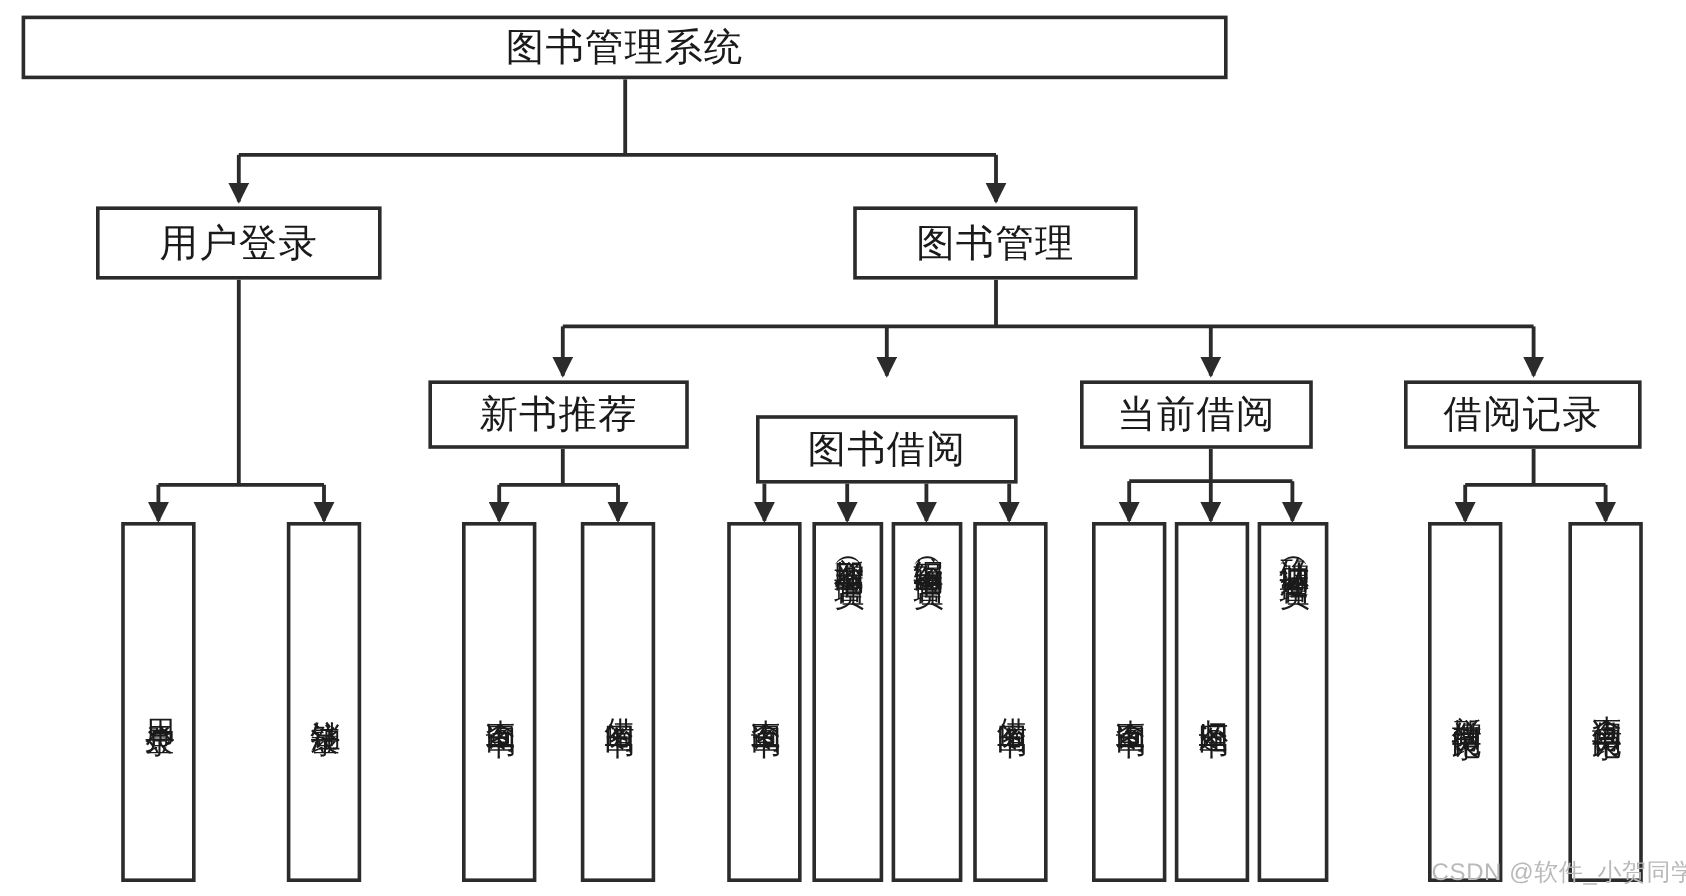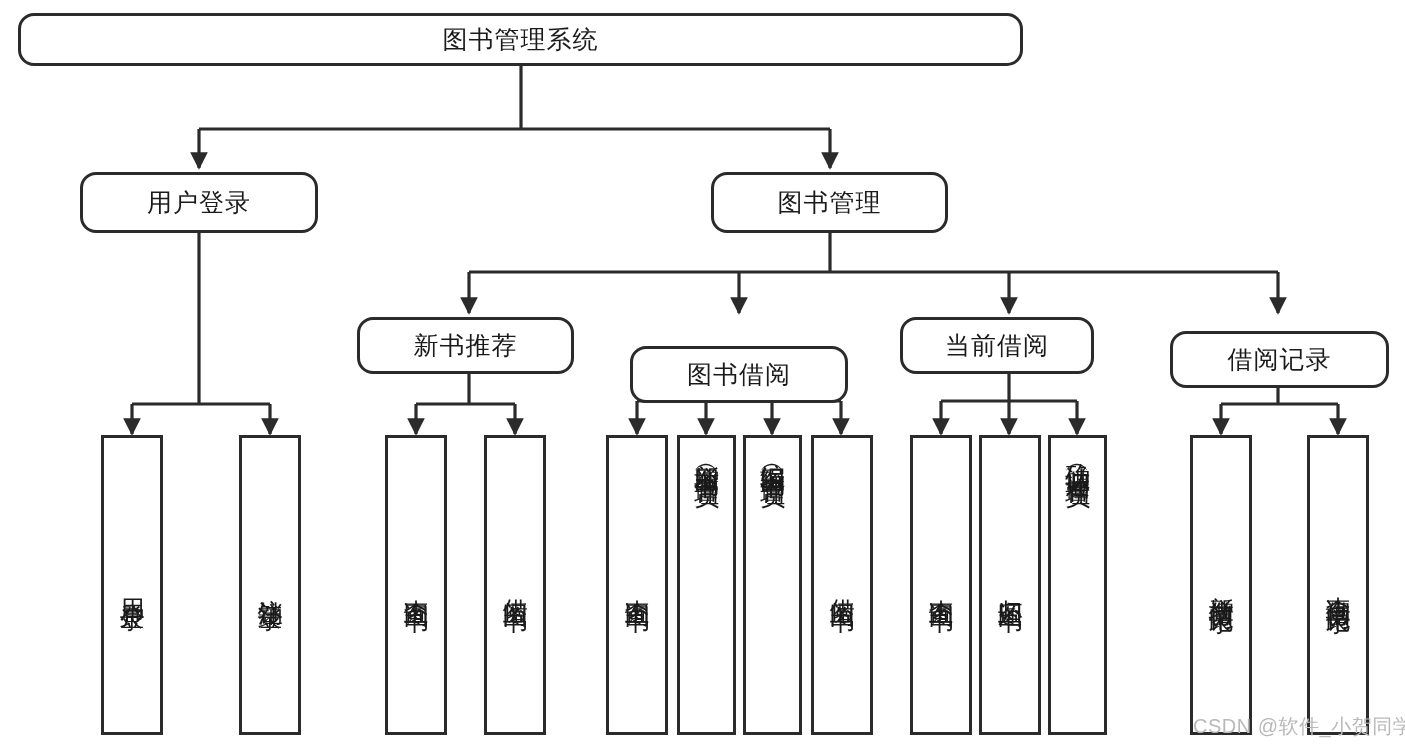--- a/index.html
+++ b/index.html
@@ -30,23 +30,22 @@
     position: absolute;
     box-sizing: border-box;
     background: #ffffff;
     border: 3px solid #2b2b2b;
     display: flex;
     align-items: center;
     justify-content: center;
     color: #1a1a1a;
   }
   .node.horizontal {
-    font-size: 25px;
+    font-size: 32px;
     letter-spacing: 1px;
-    border-radius: 16px;
   }
   .node.vertical {
     border-width: 3px;
     align-items: flex-start;
     justify-content: center;
     padding-top: 6px;
   }
   .node.vertical.centered {
     align-items: center;
     padding-top: 0;
@@ -146,21 +145,21 @@
   </div>
 
   <div class="node horizontal" style="left:630px; top:317px; width:218px; height:57px;margin-top:29px;">
     <span>图书借阅</span>
   </div>
 
   <div class="node horizontal" style="left:900px; top:317px; width:194px; height:57px;">
     <span>当前借阅</span>
   </div>
 
-  <div class="node horizontal" style="left:1170px; top:331px; width:219px; height:57px;">
+  <div class="node horizontal" style="left:1170px; top:317px; width:198px; height:57px;">
     <span>借阅记录</span>
   </div>
 
   <div class="node vertical centered" style="left:101px; top:435px; width:62px; height:300px;">
     <span class="vtext">用户登录</span>
   </div>
 
   <div class="node vertical centered" style="left:239px; top:435px; width:62px; height:300px;">
     <span class="vtext">注销登录</span>
   </div>

